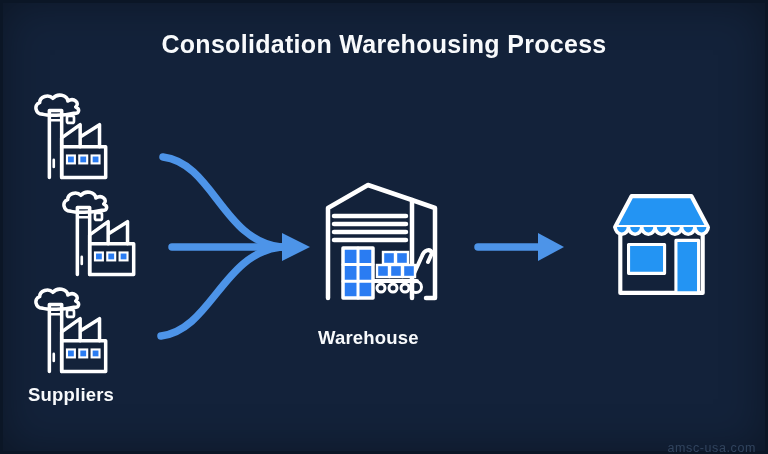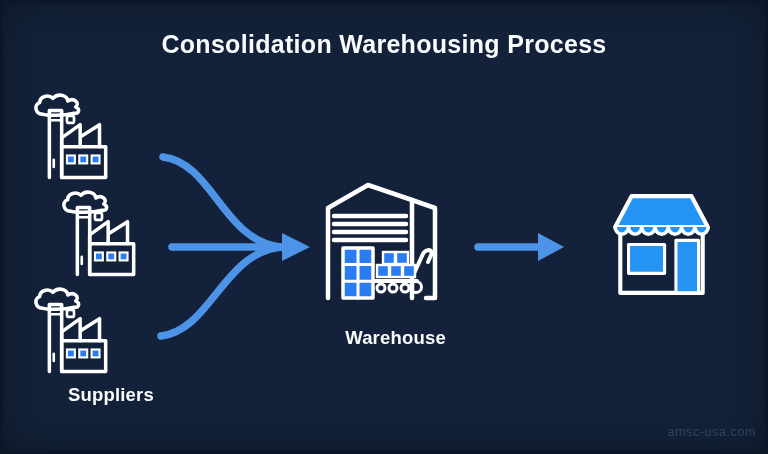--- a/index.html
+++ b/index.html
@@ -15,25 +15,25 @@
     font-family:"Liberation Sans", sans-serif;
     text-decoration:underline;
   }
   .title{
     position:absolute; top:30px; left:0; width:100%;
     text-align:center; color:var(--title-text);
     font-size:25px; font-weight:700; letter-spacing:.3px;
   }
   .abs{position:absolute;}
   .node-label{
-    position:absolute; text-align:right; color:var(--title-text);
+    position:absolute; text-align:left; color:var(--title-text);
     font-size:18.5px; font-weight:700; letter-spacing:.2px;
   }
   .watermark{
-    position:absolute; top:425px; right:12px;
+    position:absolute; top:441px; right:12px;
     color:var(--watermark-text); font-size:12.5px; letter-spacing:.6px;
   }
   
   .ol{fill:none; stroke:var(--icon-stroke); stroke-linecap:round; stroke-linejoin:round;} .sw3{stroke-width:3;} .sw35{stroke-width:3.5;}
   .sw4{stroke-width:4;} .sw45{stroke-width:4.5;}
   .win{fill:var(--window-blue); stroke:var(--icon-stroke); stroke-width:2.4;}
   .bluefill{fill:var(--window-blue); stroke:none;}
   .storefill{fill:var(--store-blue); stroke:var(--icon-stroke); stroke-linejoin:round;}
   .arrow-line{fill:none; stroke:var(--arrow-blue); stroke-width:7.5; stroke-linecap:round;}
   .arrow-head{fill:var(--arrow-blue); stroke:none;}
@@ -74,21 +74,21 @@
     <path class="ol sw3" d="M22,31 H36 M27,76 V84"></path>
     <path class="ol sw4" d="M14,24 C6,24 4,13 11,11 C11,4 21,1 26,6 C31,0 42,2 43,9 C50,5 57,11 52,16 C57,18 56,24 50,23 C38,26 20,26 14,24 Z"></path>
     <rect class="ol sw3" x="42" y="26" width="8" height="8" rx="2"></rect>
     <path class="ol sw4" d="M36,61 V51 L57,36 V61 M57,50 L79,36 V61"></path>
     <rect class="ol sw4" x="36" y="61" width="50" height="35"></rect>
     <rect class="win" x="42" y="71" width="9" height="9"></rect>
     <rect class="win" x="56" y="71" width="9" height="9"></rect>
     <rect class="win" x="70" y="71" width="9" height="9"></rect>
   </svg>
 
-  <div class="node-label" style="left:14px;top:384px;width:140px;">Suppliers</div>
+  <div class="node-label" style="left:28px;top:384px;width:140px;">Suppliers</div>
 
   <svg class="abs" style="left:150px;top:140px;" width="175" height="215" viewBox="0 0 175 215" aria-hidden="true">
     <path class="arrow-line" d="M13,17 C63,23 73,101 131,107"></path>
     <path class="arrow-line" d="M11,196 C61,190 73,113 131,107"></path>
     <path class="arrow-line" d="M22,107 H133"></path>
     <polygon class="arrow-head" points="132,93 160,107 132,121"></polygon>
   </svg>
 
   <svg class="abs" style="left:318px;top:178px;" width="128" height="125" viewBox="0 0 128 125" aria-hidden="true">
     <path class="ol sw45" d="M10,120 V30 L50,7 L94,22 L117,30 V120 H108"></path>

